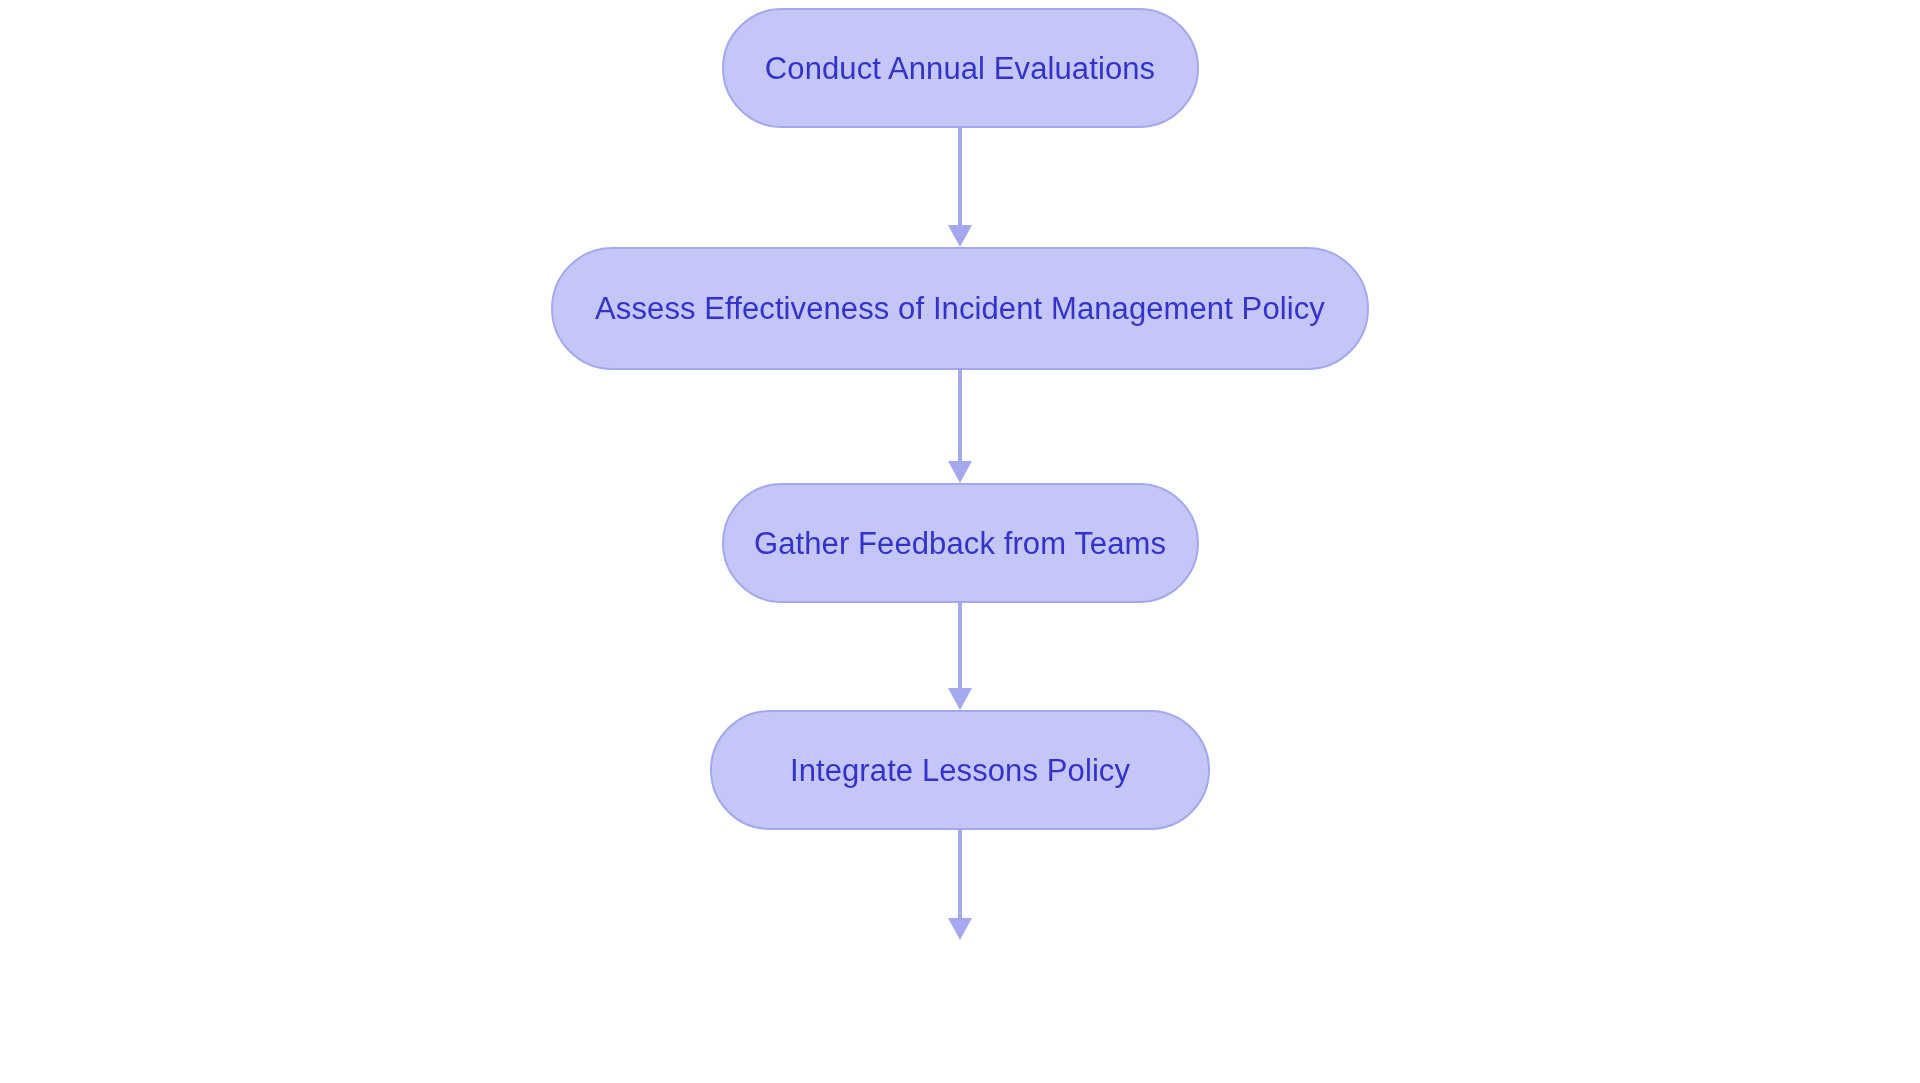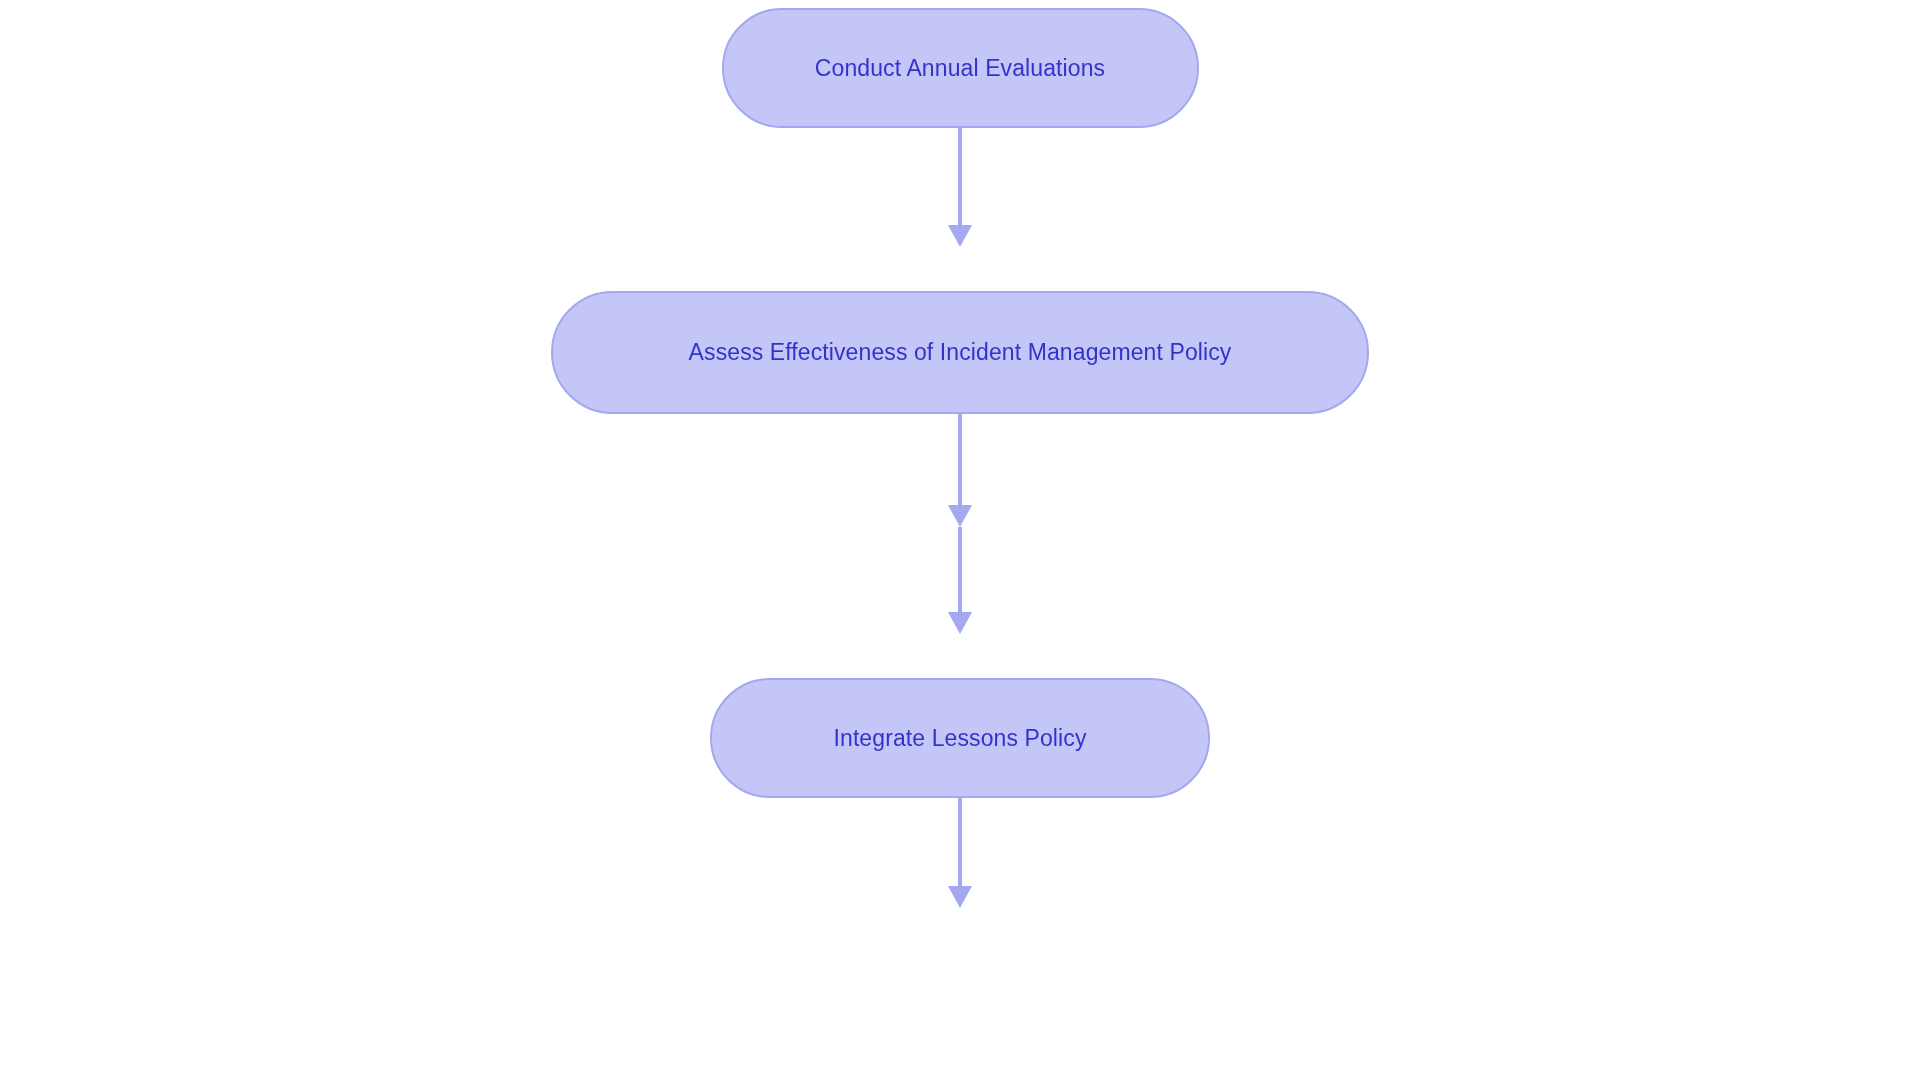--- a/index.html
+++ b/index.html
@@ -37,25 +37,24 @@
   .node {
     box-sizing: border-box;
     display: flex;
     align-items: center;
     justify-content: center;
     background: #c5c6f8;
     border: 2px solid #a3a8f0;
     border-radius: 999px;
     position: relative;
     flex: 0 0 auto;
-    margin-top: 44px;
   }
   .node-label {
     color: #3333cc;
-    font-size: 23px;
+    font-size: 31px;
     line-height: 1;
     letter-spacing: 0.1px;
     white-space: nowrap;
     font-weight: 400;
   }
 
   
   .node-1 { width: 477px; height: 120px; margin-top: 8px;  }
   .node-2 { width: 818px; height: 123px; }
   .node-3 { width: 477px; height: 120px; }
@@ -108,20 +107,23 @@
 
     <div class="node node-2">
       <span class="node-label">Assess Effectiveness of Incident Management Policy</span>
     </div>
 
     <div class="connector conn-2">
       <div class="connector-line"></div>
       <div class="connector-head"></div>
     </div>
 
+    <div class="node node-3">
+      <span class="node-label">Gather Feedback from Teams</span>
+    </div>
 
     <div class="connector conn-3">
       <div class="connector-line"></div>
       <div class="connector-head"></div>
     </div>
 
     <div class="node node-4">
       <span class="node-label">Integrate Lessons Policy</span>
     </div>
 

